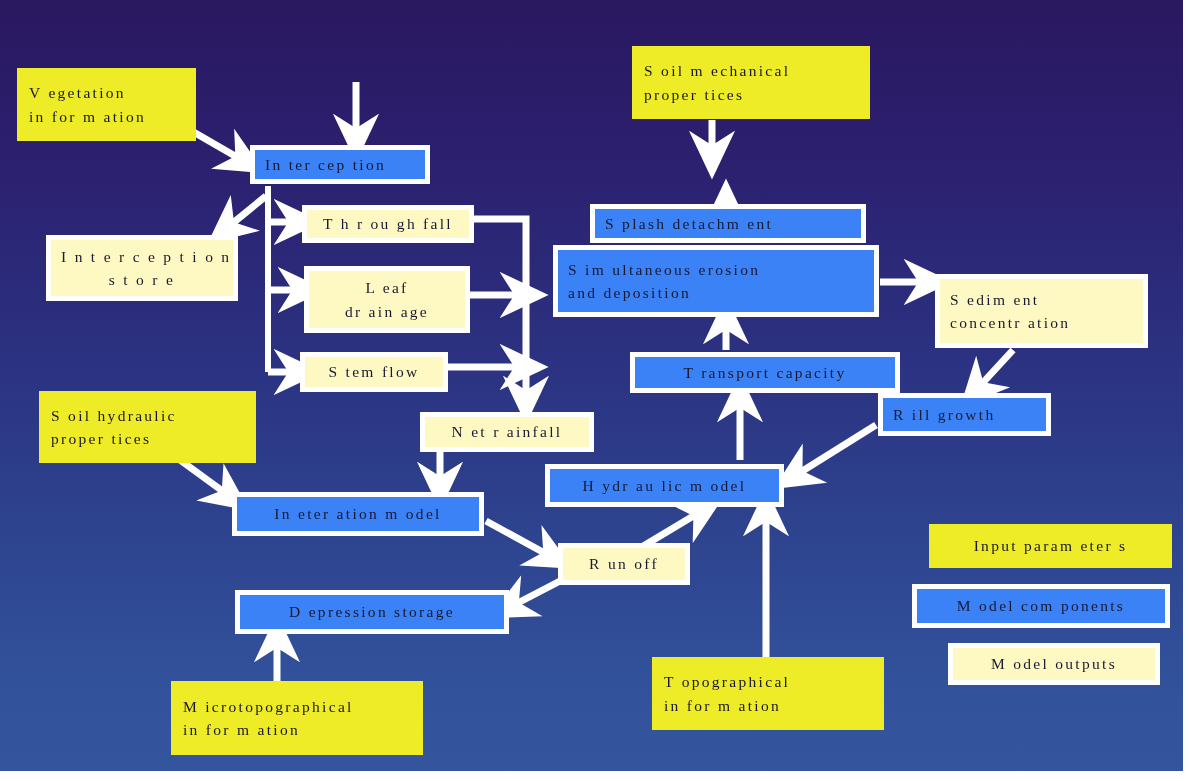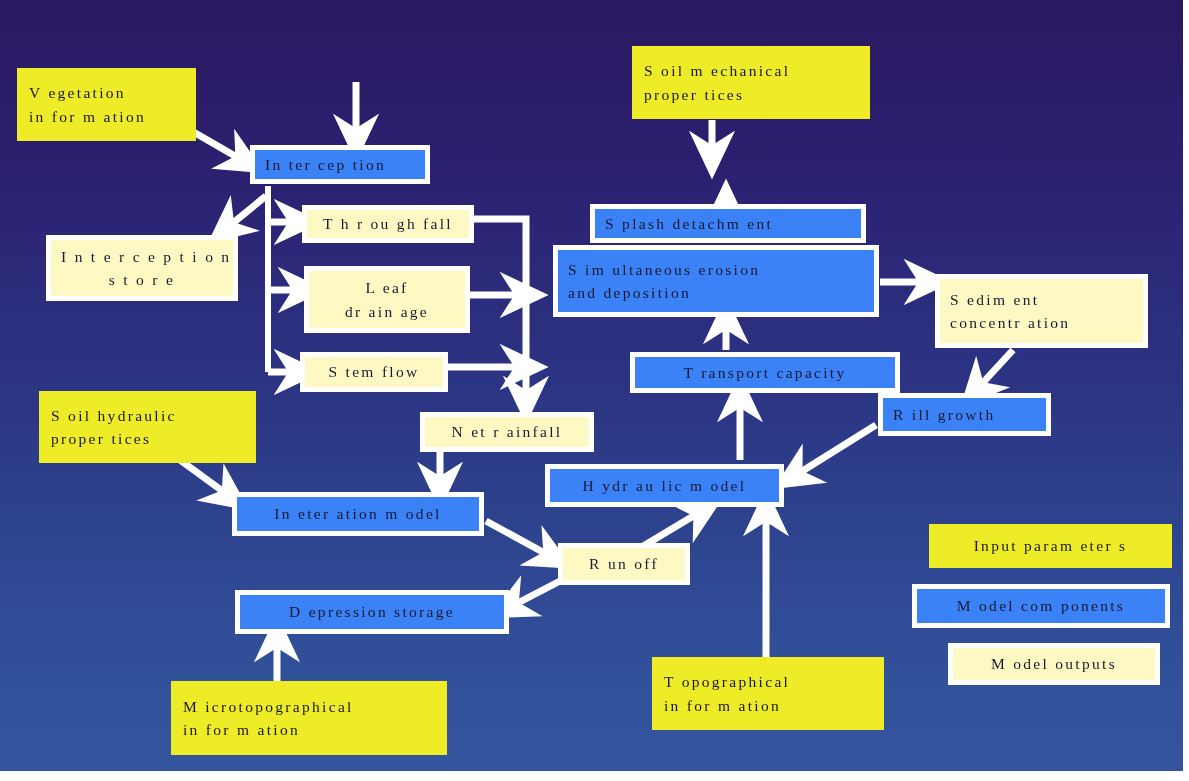--- a/index.html
+++ b/index.html
@@ -135,21 +135,21 @@
     </div>
   </div>
 
   <div class="node f-yellow noframe c-left" style="left:39px;top:391px;width:217px;height:72px;">
     <div class="inner">
       <div class="line">S oil  hydraulic</div>
       <div class="line">proper tices</div>
     </div>
   </div>
 
-  <div class="node f-yellow noframe c-left" style="left:171px;top:681px;width:276px;height:74px;">
+  <div class="node f-yellow noframe c-left" style="left:171px;top:681px;width:252px;height:74px;">
     <div class="inner">
       <div class="line">M icrotopographical</div>
       <div class="line">in for m ation</div>
     </div>
   </div>
 
   <div class="node f-yellow noframe c-left" style="left:652px;top:657px;width:232px;height:73px;">
     <div class="inner">
       <div class="line">T opographical</div>
       <div class="line">in for m ation</div>

